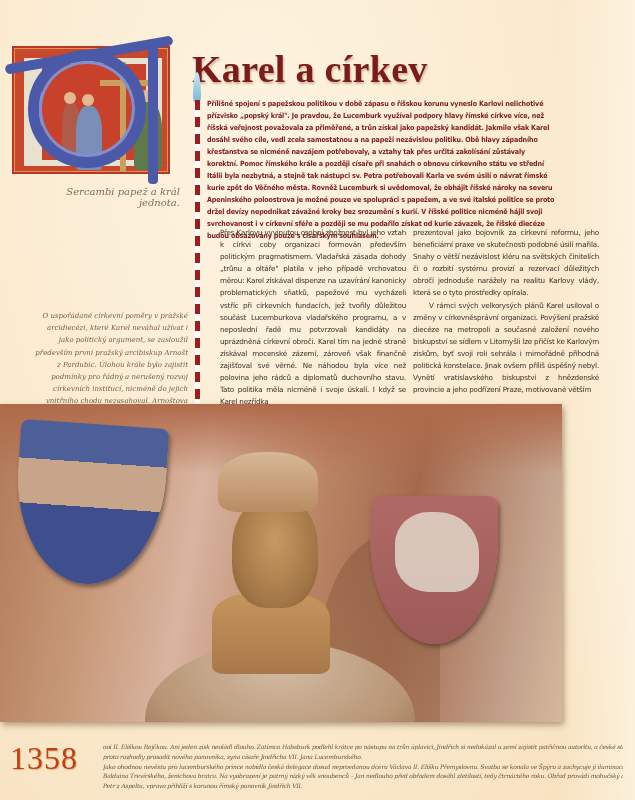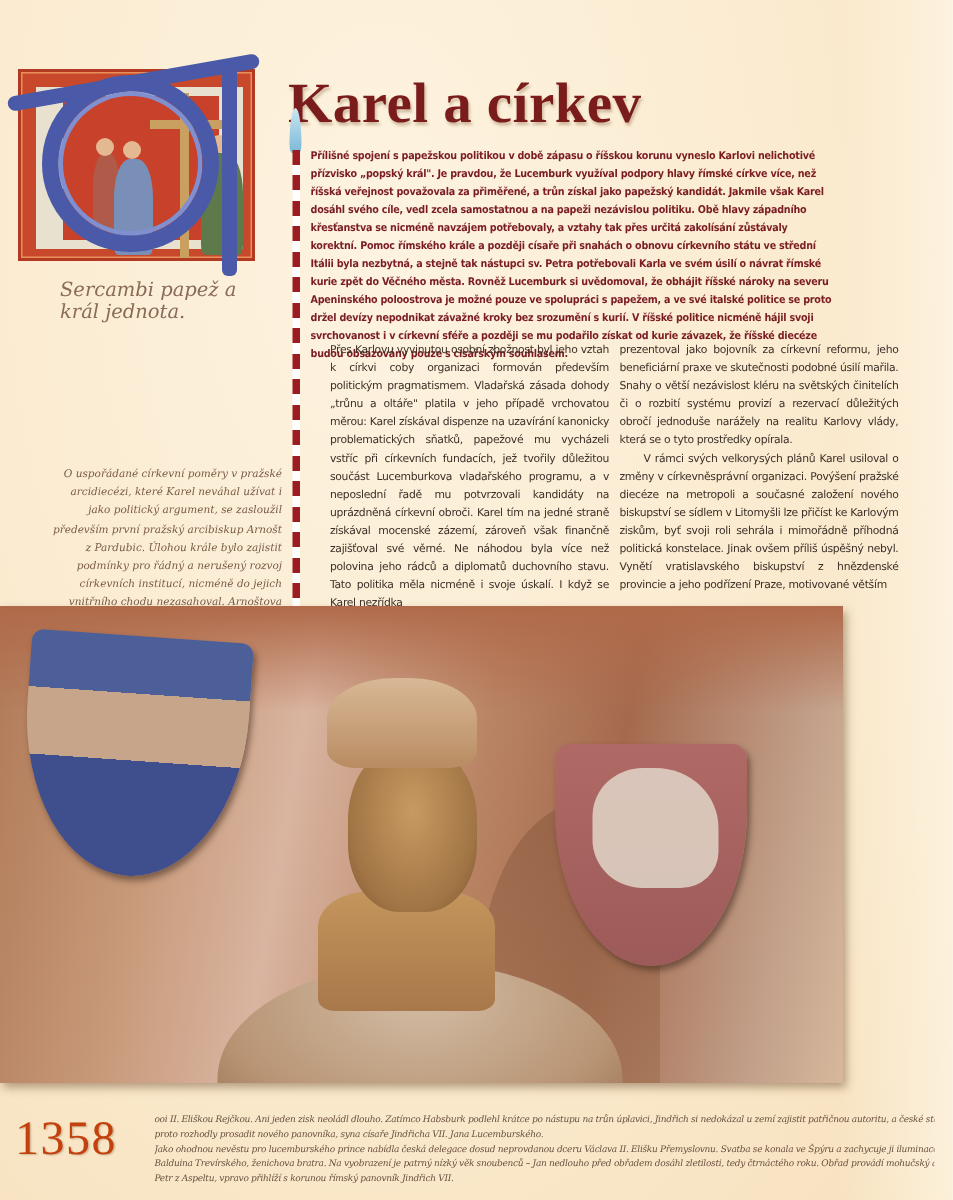--- a/index.html
+++ b/index.html
@@ -44,22 +44,22 @@
   .cross-v { position: absolute; left: 96px; top: 4px; width: 6px; height: 110px; background: #c9a060; }
   .cross-h { position: absolute; left: 76px; top: 22px; width: 48px; height: 6px; background: #c9a060; }
   .fig { position: absolute; border-radius: 40% 40% 10% 10%; }
   .fig.a { left: 52px; top: 48px; width: 26px; height: 64px; background: #7a8fb8; }
   .fig.b { left: 110px; top: 44px; width: 28px; height: 68px; background: #5f7a4a; }
   .fig.c { left: 38px; top: 44px; width: 18px; height: 60px; background: #b05a4a; }
   .head { position: absolute; width: 12px; height: 12px; border-radius: 50%; background: #e4b890; }
   .head.a { left: 58px; top: 36px; } .head.b { left: 116px; top: 32px; } .head.c { left: 40px; top: 34px; }
 
   .caption-mini {
-    position: absolute; left: 40px; top: 186px; width: 140px; text-align: left;
-    font-family: "DejaVu Serif", serif; font-style: italic; font-size: 13px; color: #8a6a58;
+    position: absolute; left: 40px; top: 186px; width: 140px; text-align: right;
+    font-family: "DejaVu Serif", serif; font-style: italic; font-size: 10px; color: #8a6a58;
   }
   .title {
     position: absolute; left: 192px; top: 30px;
     font-family: "Liberation Serif", serif; font-weight: bold; font-size: 38px;
     color: #7a1c1c; letter-spacing: 0.3px;
     text-shadow: 1px 2px 2px rgba(120,80,40,0.35);
     margin-top: 17px;
   }
   
   .spear-tip {

